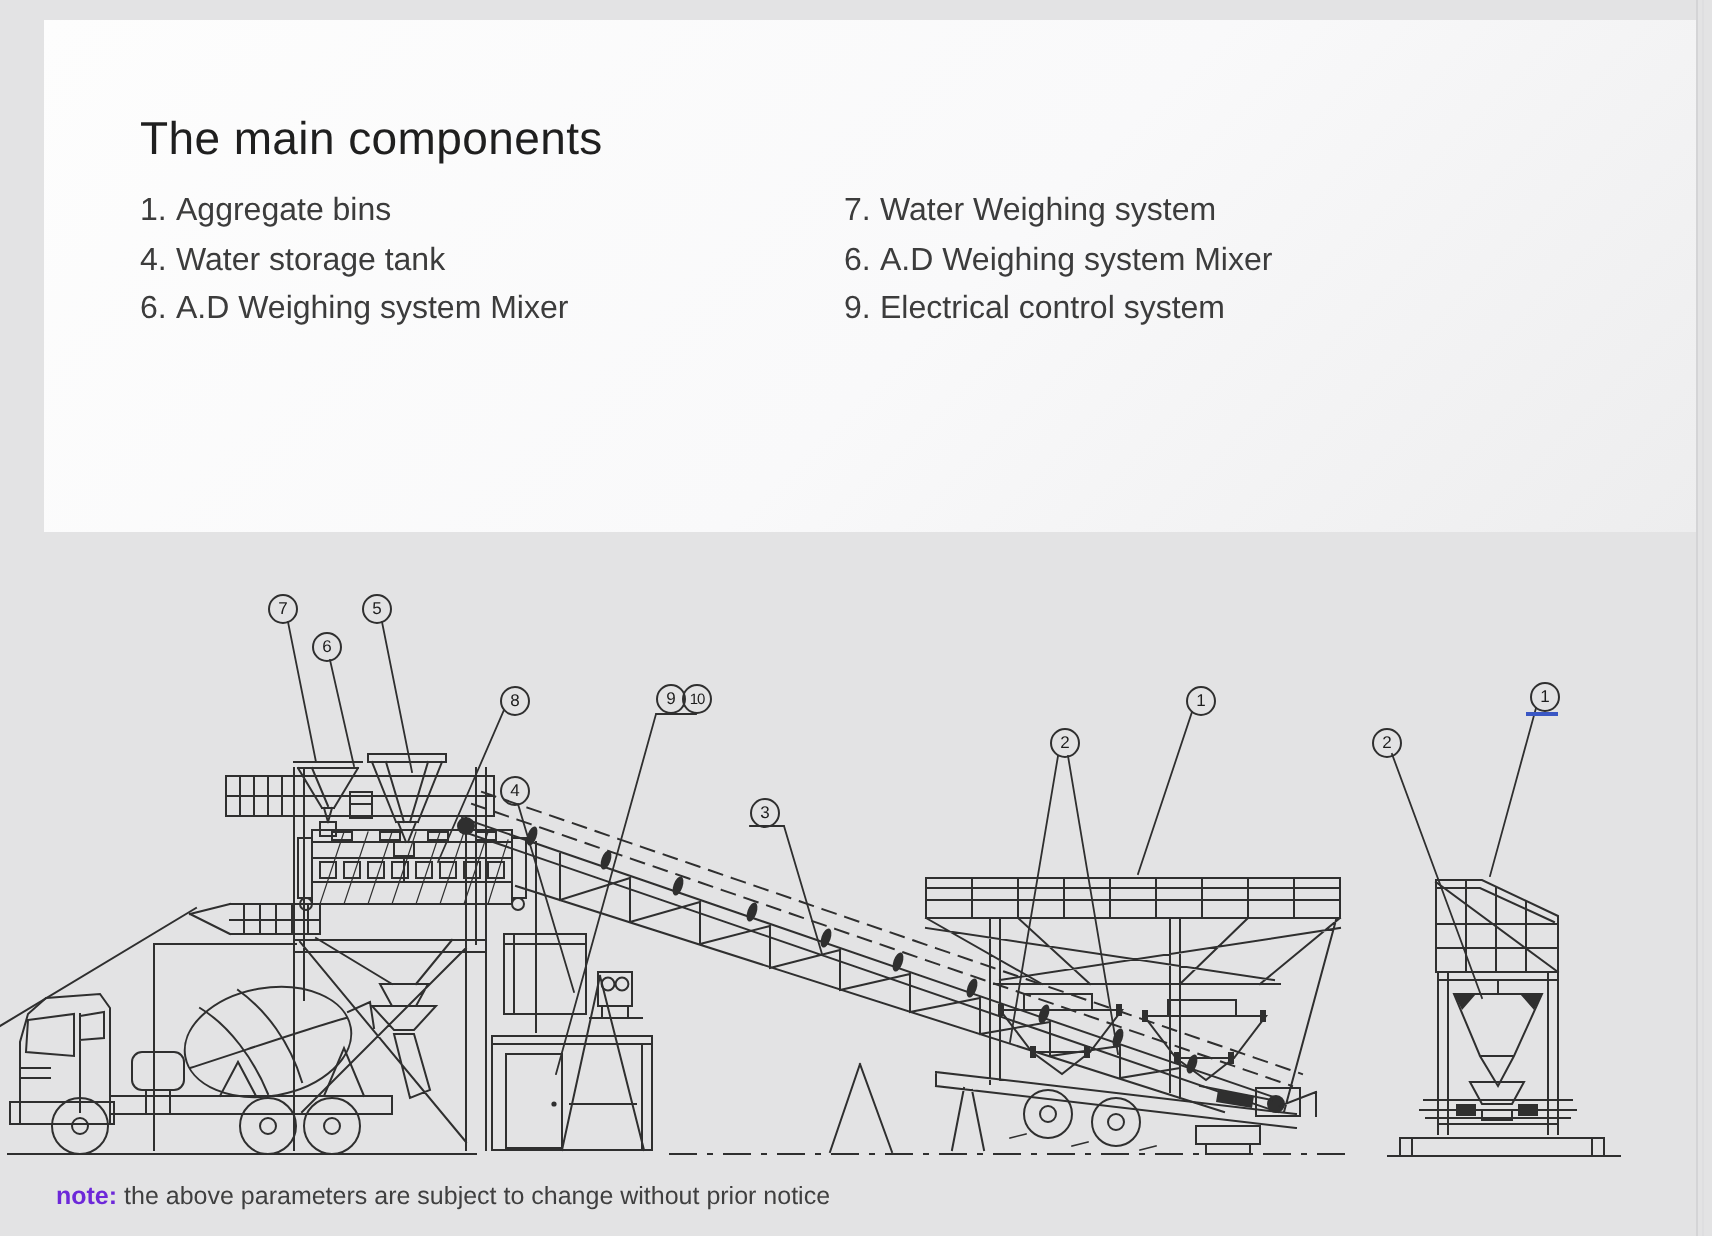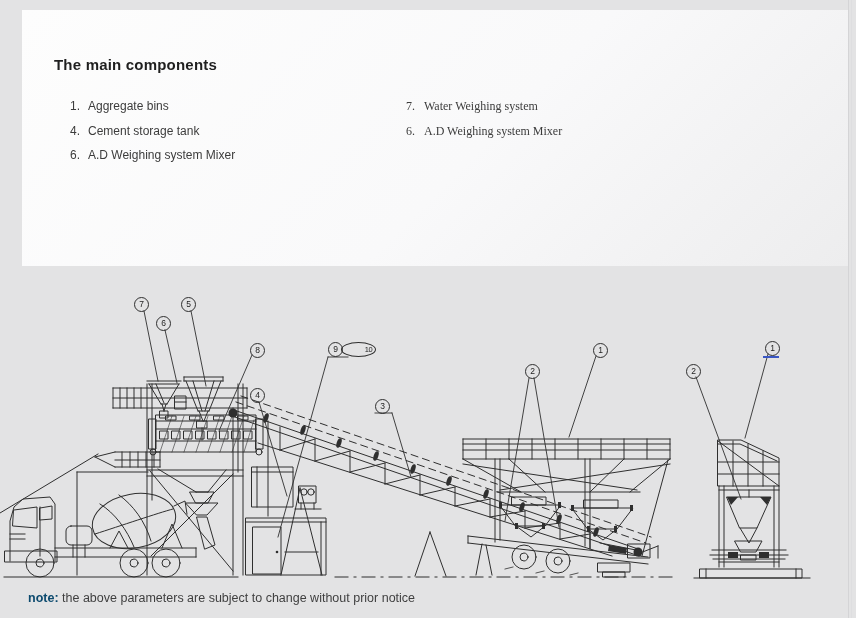--- a/index.html
+++ b/index.html
@@ -9,55 +9,56 @@
     font-family:"Liberation Sans",sans-serif;
     -webkit-font-smoothing:antialiased;
   }
   .card{
     position:absolute;left:22px;top:10px;width:826px;height:256px;
     background:linear-gradient(135deg,#fdfdfd 0%,#f9f9fa 55%,#ededee 100%);
   }
   .edge-line{position:absolute;top:0;bottom:0;width:1px;background:#d4d4d6;}
   .edge-line.l2{background:#dedee0;}
   .title{
-    position:absolute;left:32px;top:46px;
-    font-size:15px;color:#1f1f1f;letter-spacing:.2px;font-weight:bold;
+    position:absolute;left:48px;top:46px;
+    font-size:23px;color:#1f1f1f;letter-spacing:.2px;
   }
   .cols{position:absolute;left:48px;top:84px;width:760px;}
   .col{position:absolute;top:0;}
   .col.left{left:0;}
-  .col.right{left:336px;font-family:Liberation Serif, serif;}
-  .item{height:24.5px;line-height:24.5px;font-size:12px;color:#3c3c3c;white-space:nowrap;}
+  .col.right{left:352px;}
+  .item{height:24.5px;line-height:24.5px;font-size:16px;color:#3c3c3c;white-space:nowrap;}
   .item .num{display:inline-block;min-width:18px;}
   .drawing-svg{position:absolute;left:0;top:0;width:856px;height:618px;}
   .co{
     position:absolute;width:13px;height:13px;border:1px solid #2f2f2f;border-radius:50%;
     font-size:8.5px;line-height:13px;text-align:center;color:#1d1d1d;background:transparent;
   }
-  .co.wide{font-size:7.5px;letter-spacing:-0.5px;padding-left:20px;}
+  .co.wide{font-size:7.5px;letter-spacing:-0.5px;}
   .co-underline{position:absolute;width:16px;height:2px;background:#3a57c4;}
   .note{
     position:absolute;left:28px;top:591px;font-size:12.5px;color:#3f3f3f;white-space:nowrap;
   }
-  .note b{color:#0c4a6e;}
+  .note b{color:#6d28d9;}
 </style>
 </head>
 <body>
 
 <div class="card">
   <div class="title">The main components</div>
   <div class="cols">
     <div class="col left">
       <div class="item"><span class="num">1.</span><span>Aggregate bins</span></div>
-      <div class="item"><span class="num">4.</span><span>Cement storage tank</span></div>
+      <div class="item"><span class="num">4.</span><span>Water storage tank</span></div>
       <div class="item"><span class="num">6.</span><span>A.D Weighing system Mixer</span></div>
     </div>
     <div class="col right">
       <div class="item"><span class="num">7.</span><span>Water Weighing system</span></div>
       <div class="item"><span class="num">6.</span><span>A.D Weighing system Mixer</span></div>
+      <div class="item"><span class="num">9.</span><span>Electrical control system</span></div>
     </div>
   </div>
 </div>
 
 <svg class="drawing-svg" viewBox="0 0 856 618" fill="none" stroke="#2f2f2f" stroke-width="1" stroke-linecap="square">
 
   <g>
     <path d="M10,561 L10,521 L14,507 L23,499 L50,497 L55,504 L55,561
              M14,510 L37,507 L37,528 L13,526 Z
              M40,507 L40,556 M40,508 L52,506 L52,519 L40,520 Z

